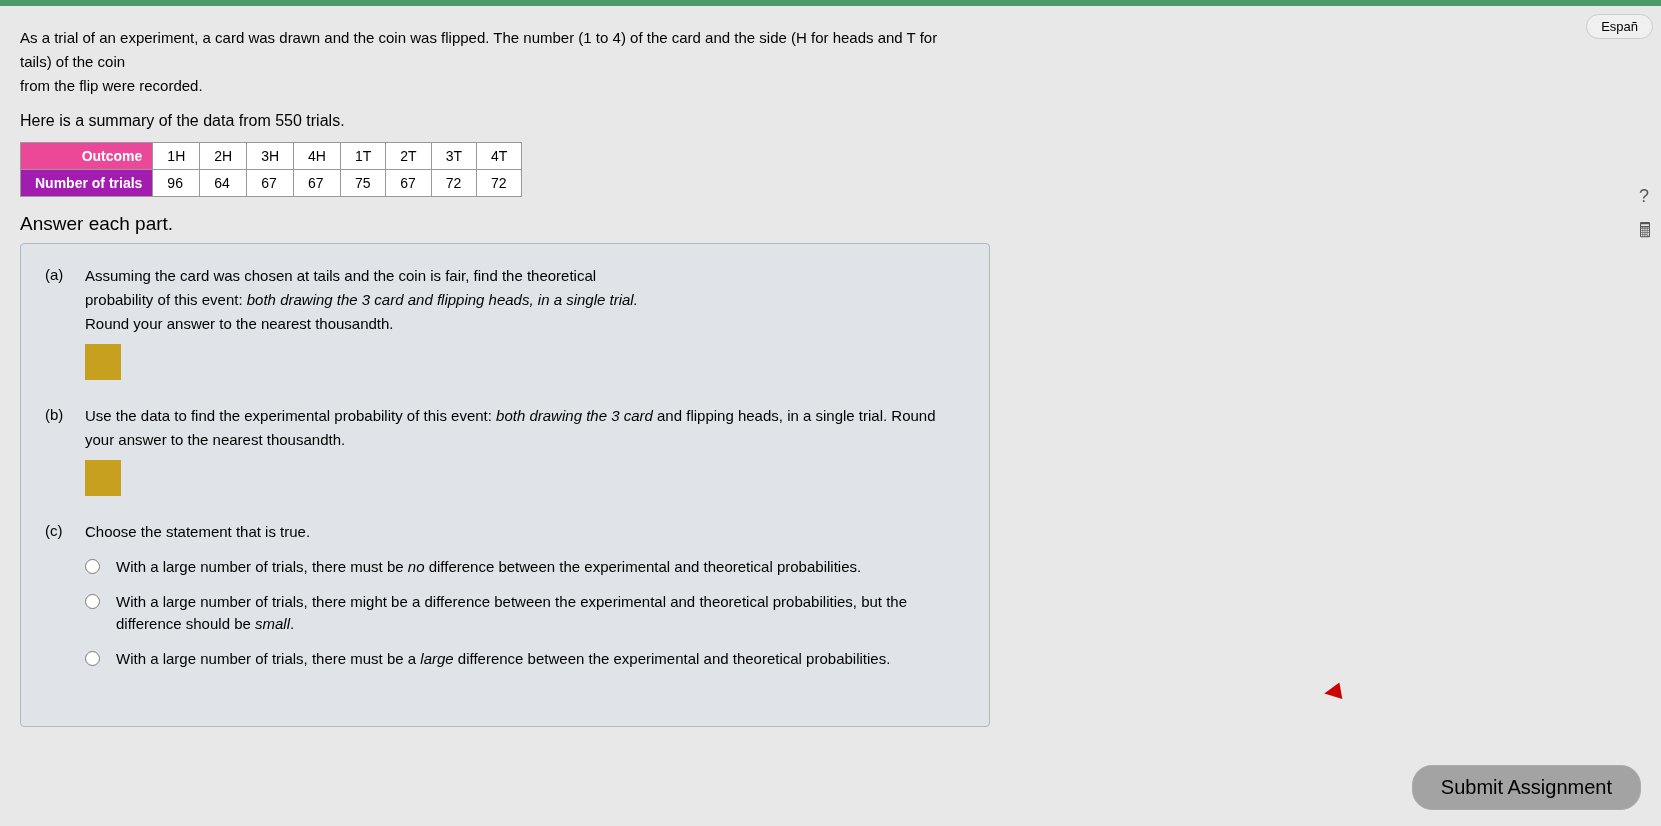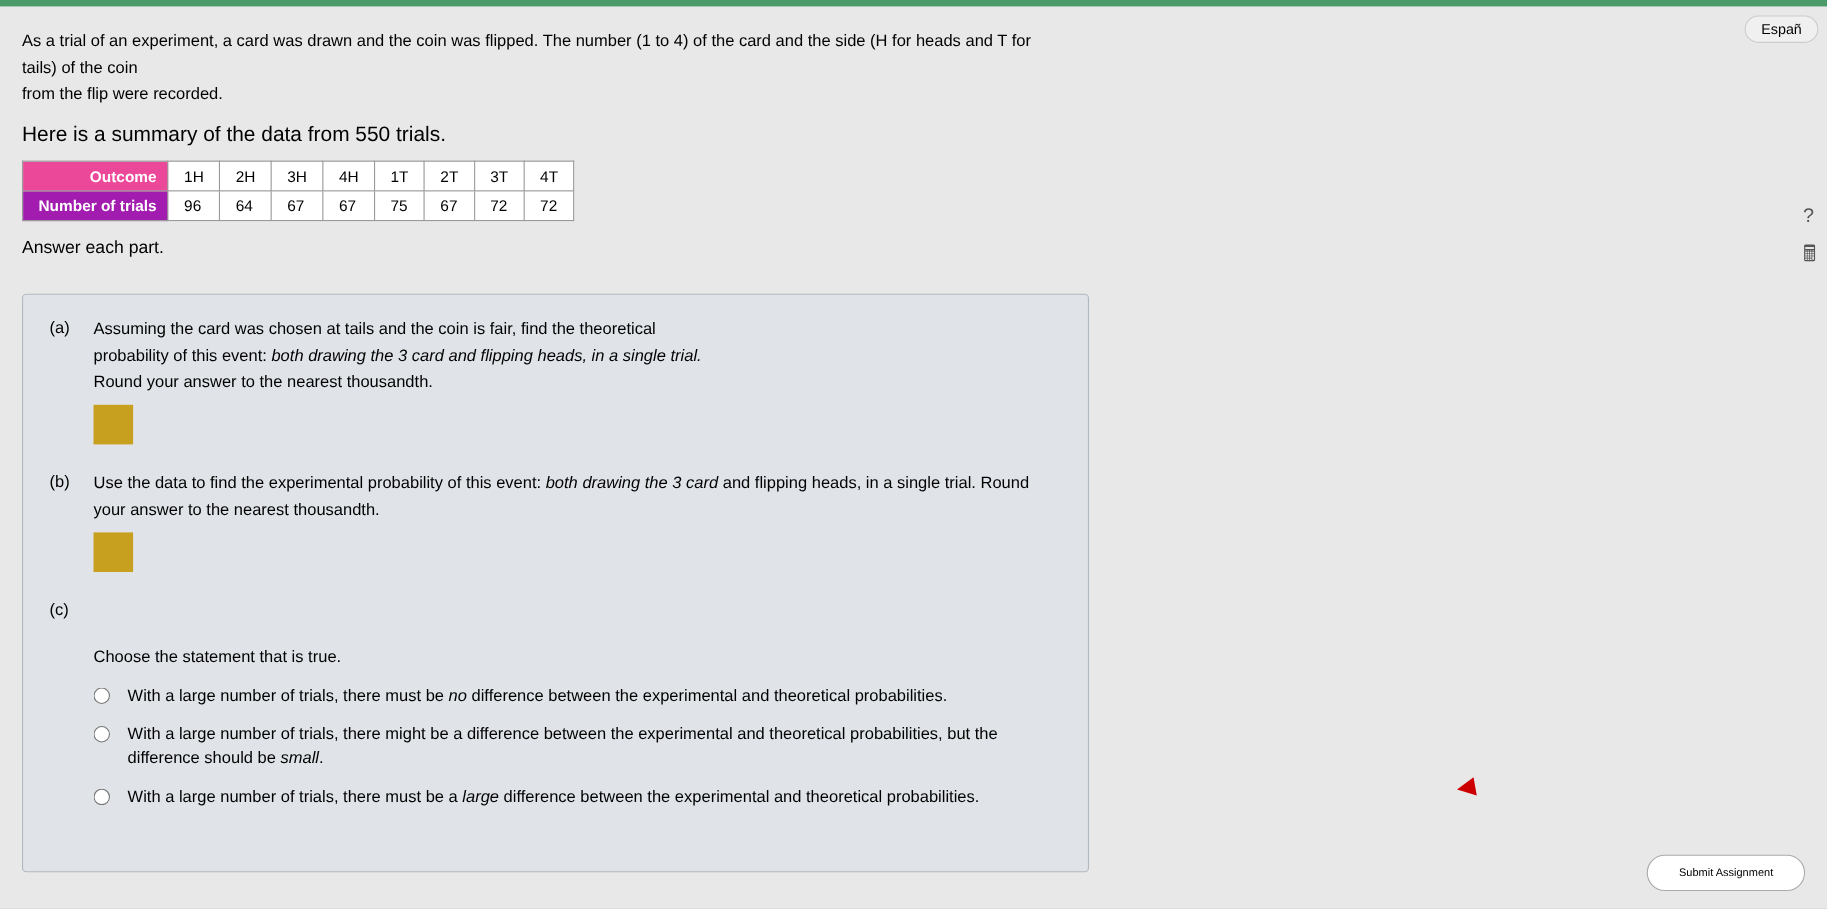--- a/index.html
+++ b/index.html
@@ -56,21 +56,21 @@
     }
 
     .intro-text {
       font-size: 15px;
       line-height: 1.6;
       margin-bottom: 14px;
       max-width: 950px;
     }
 
     .summary-text {
-      font-size: 19px;
+      font-size: 16px;
       margin-bottom: 12px;
     }
 
     .data-table {
       border-collapse: collapse;
       margin-bottom: 16px;
     }
 
     .data-table th, .data-table td {
       border: 1px solid #999;
@@ -93,22 +93,22 @@
       font-weight: bold;
       text-align: right;
       padding-right: 10px;
     }
 
     .data-table td {
       background-color: #fff;
     }
 
     .answer-each-part {
-      font-size: 16px;
-      margin-bottom: 32px;
+      font-size: 19px;
+      margin-bottom: 8px;
     }
 
     .question-box {
       background-color: #e0e4e8;
       border: 1px solid #b0b8c0;
       border-radius: 4px;
       padding: 20px 24px;
       max-width: 970px;
       position: relative;
     }
@@ -156,25 +156,25 @@
       width: 15px;
       height: 15px;
       flex-shrink: 0;
       cursor: pointer;
     }
 
     .submit-btn {
       position: absolute;
       bottom: 16px;
       right: 20px;
-      background-color: #ffffff;
+      background-color: #a3a3a3;
       border: 1px solid #aaa;
       border-radius: 20px;
       padding: 10px 28px;
-      font-size: 10px;
+      font-size: 20px;
       cursor: pointer;
       font-weight: normal;
     }
 
     .cursor-arrow {
       position: absolute;
       top: 435px;
       right: 290px;
       font-size: 22px;
       color: #cc0000;
@@ -246,21 +246,21 @@
         <div class="part-label">(b)</div>
         <div class="part-content">
           <span>Use the data to find the experimental probability of this event: </span><span class="italic">both drawing the 3 card</span><span> and flipping heads, in a single trial.</span><span> Round your answer to the nearest thousandth.</span>
           <div class="part-input-area"></div>
         </div>
       </div>
 
       <div class="part">
         <div class="part-label">(c)</div>
         <div class="part-content">
-          <div style="margin-bottom: 12px; margin-top: 42px;">Choose the statement that is true.</div>
+          <div style="margin-bottom: 12px;">Choose the statement that is true.</div>
 
           <label class="radio-option">
             <input type="radio" name="part-c" style="">
             <span>With a large number of trials, there must be <span class="italic">no</span> difference between the experimental and theoretical probabilities.</span>
           </label>
 
           <label class="radio-option">
             <input type="radio" name="part-c" style="">
             <span>With a large number of trials, there might be a difference between the experimental and theoretical probabilities, but the difference should be <span class="italic">small</span>.</span>
           </label>

